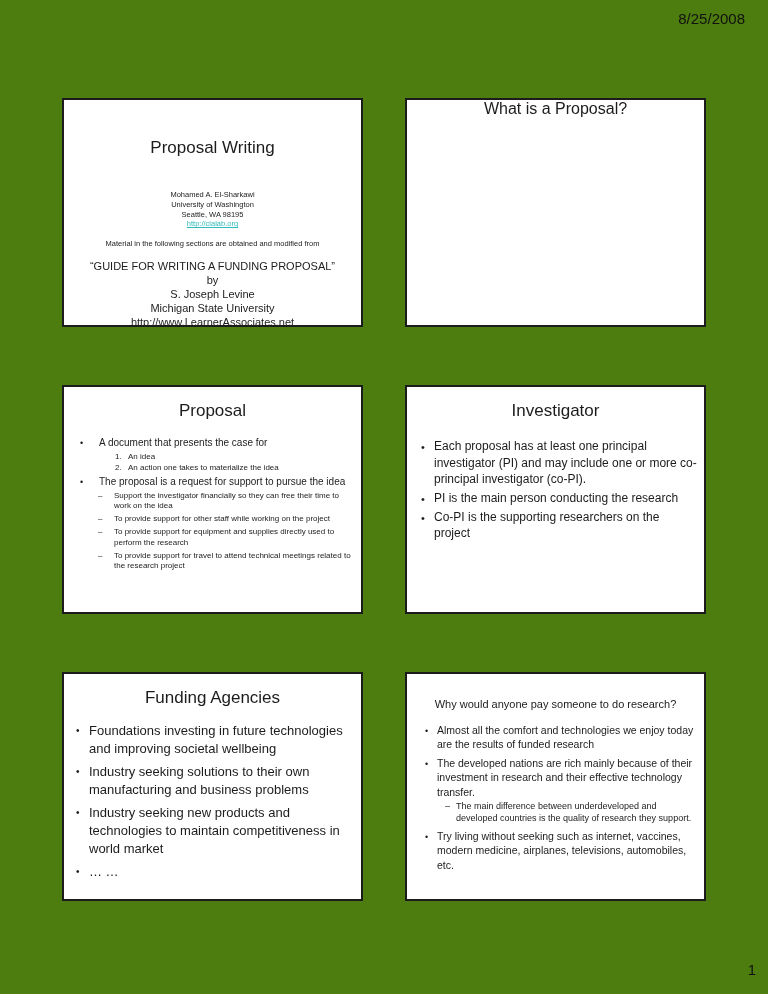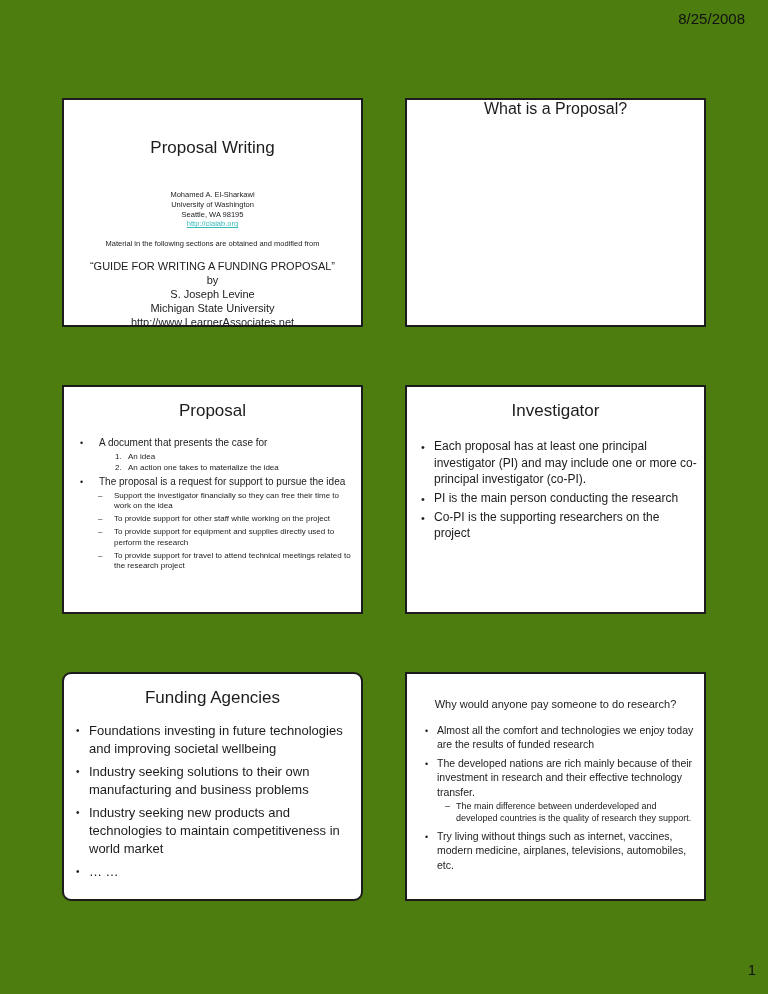--- a/index.html
+++ b/index.html
@@ -22,21 +22,21 @@
 
   .slide {
     position:absolute; width:301px; height:229px;
     border:2px solid #1c1c1c; background:#fff;
     box-sizing:border-box; overflow:hidden;
   }
   #s1 { left:62px;  top:98px;  }
   #s2 { left:405px; top:98px;  }
   #s3 { left:62px;  top:385px; }
   #s4 { left:405px; top:385px; }
-  #s5 { left:62px;  top:672px;border-radius:9px; }
+  #s5 { left:62px;  top:672px; }
   #s6 { left:405px; top:672px; }
 
   .slide-title {
     text-align:center; font-size:17px; color:#1c1c1c;
     margin-top:14px; line-height:1.2;
   }
 
   
   #s1 .slide-title { margin-top:38px; }
   .s1-author { text-align:center; font-size:7.5px; line-height:1.28; margin-top:32px; }
@@ -142,19 +142,19 @@
       <div class="li b">… …</div>
     </div>
   </div>
 
   <div class="slide" id="s6">
     <div class="s6-title">Why would anyone pay someone to do research?</div>
     <div class="body">
       <div class="li b">Almost all the comfort and technologies we enjoy today are the results of funded research</div>
       <div class="li b">The developed nations are rich mainly because of their investment in research and their effective technology transfer.</div>
       <div class="li d">The main difference between underdeveloped and developed countries is the quality of research they support.</div>
-      <div class="li b">Try living without things such as internet, vaccines, modern medicine, airplanes, televisions, automobiles, etc.</div>
+      <div class="li b">Try living without seeking such as internet, vaccines, modern medicine, airplanes, televisions, automobiles, etc.</div>
     </div>
   </div>
 
   <div class="pagenum">1</div>
 
 </div>
 
 </body></html>

